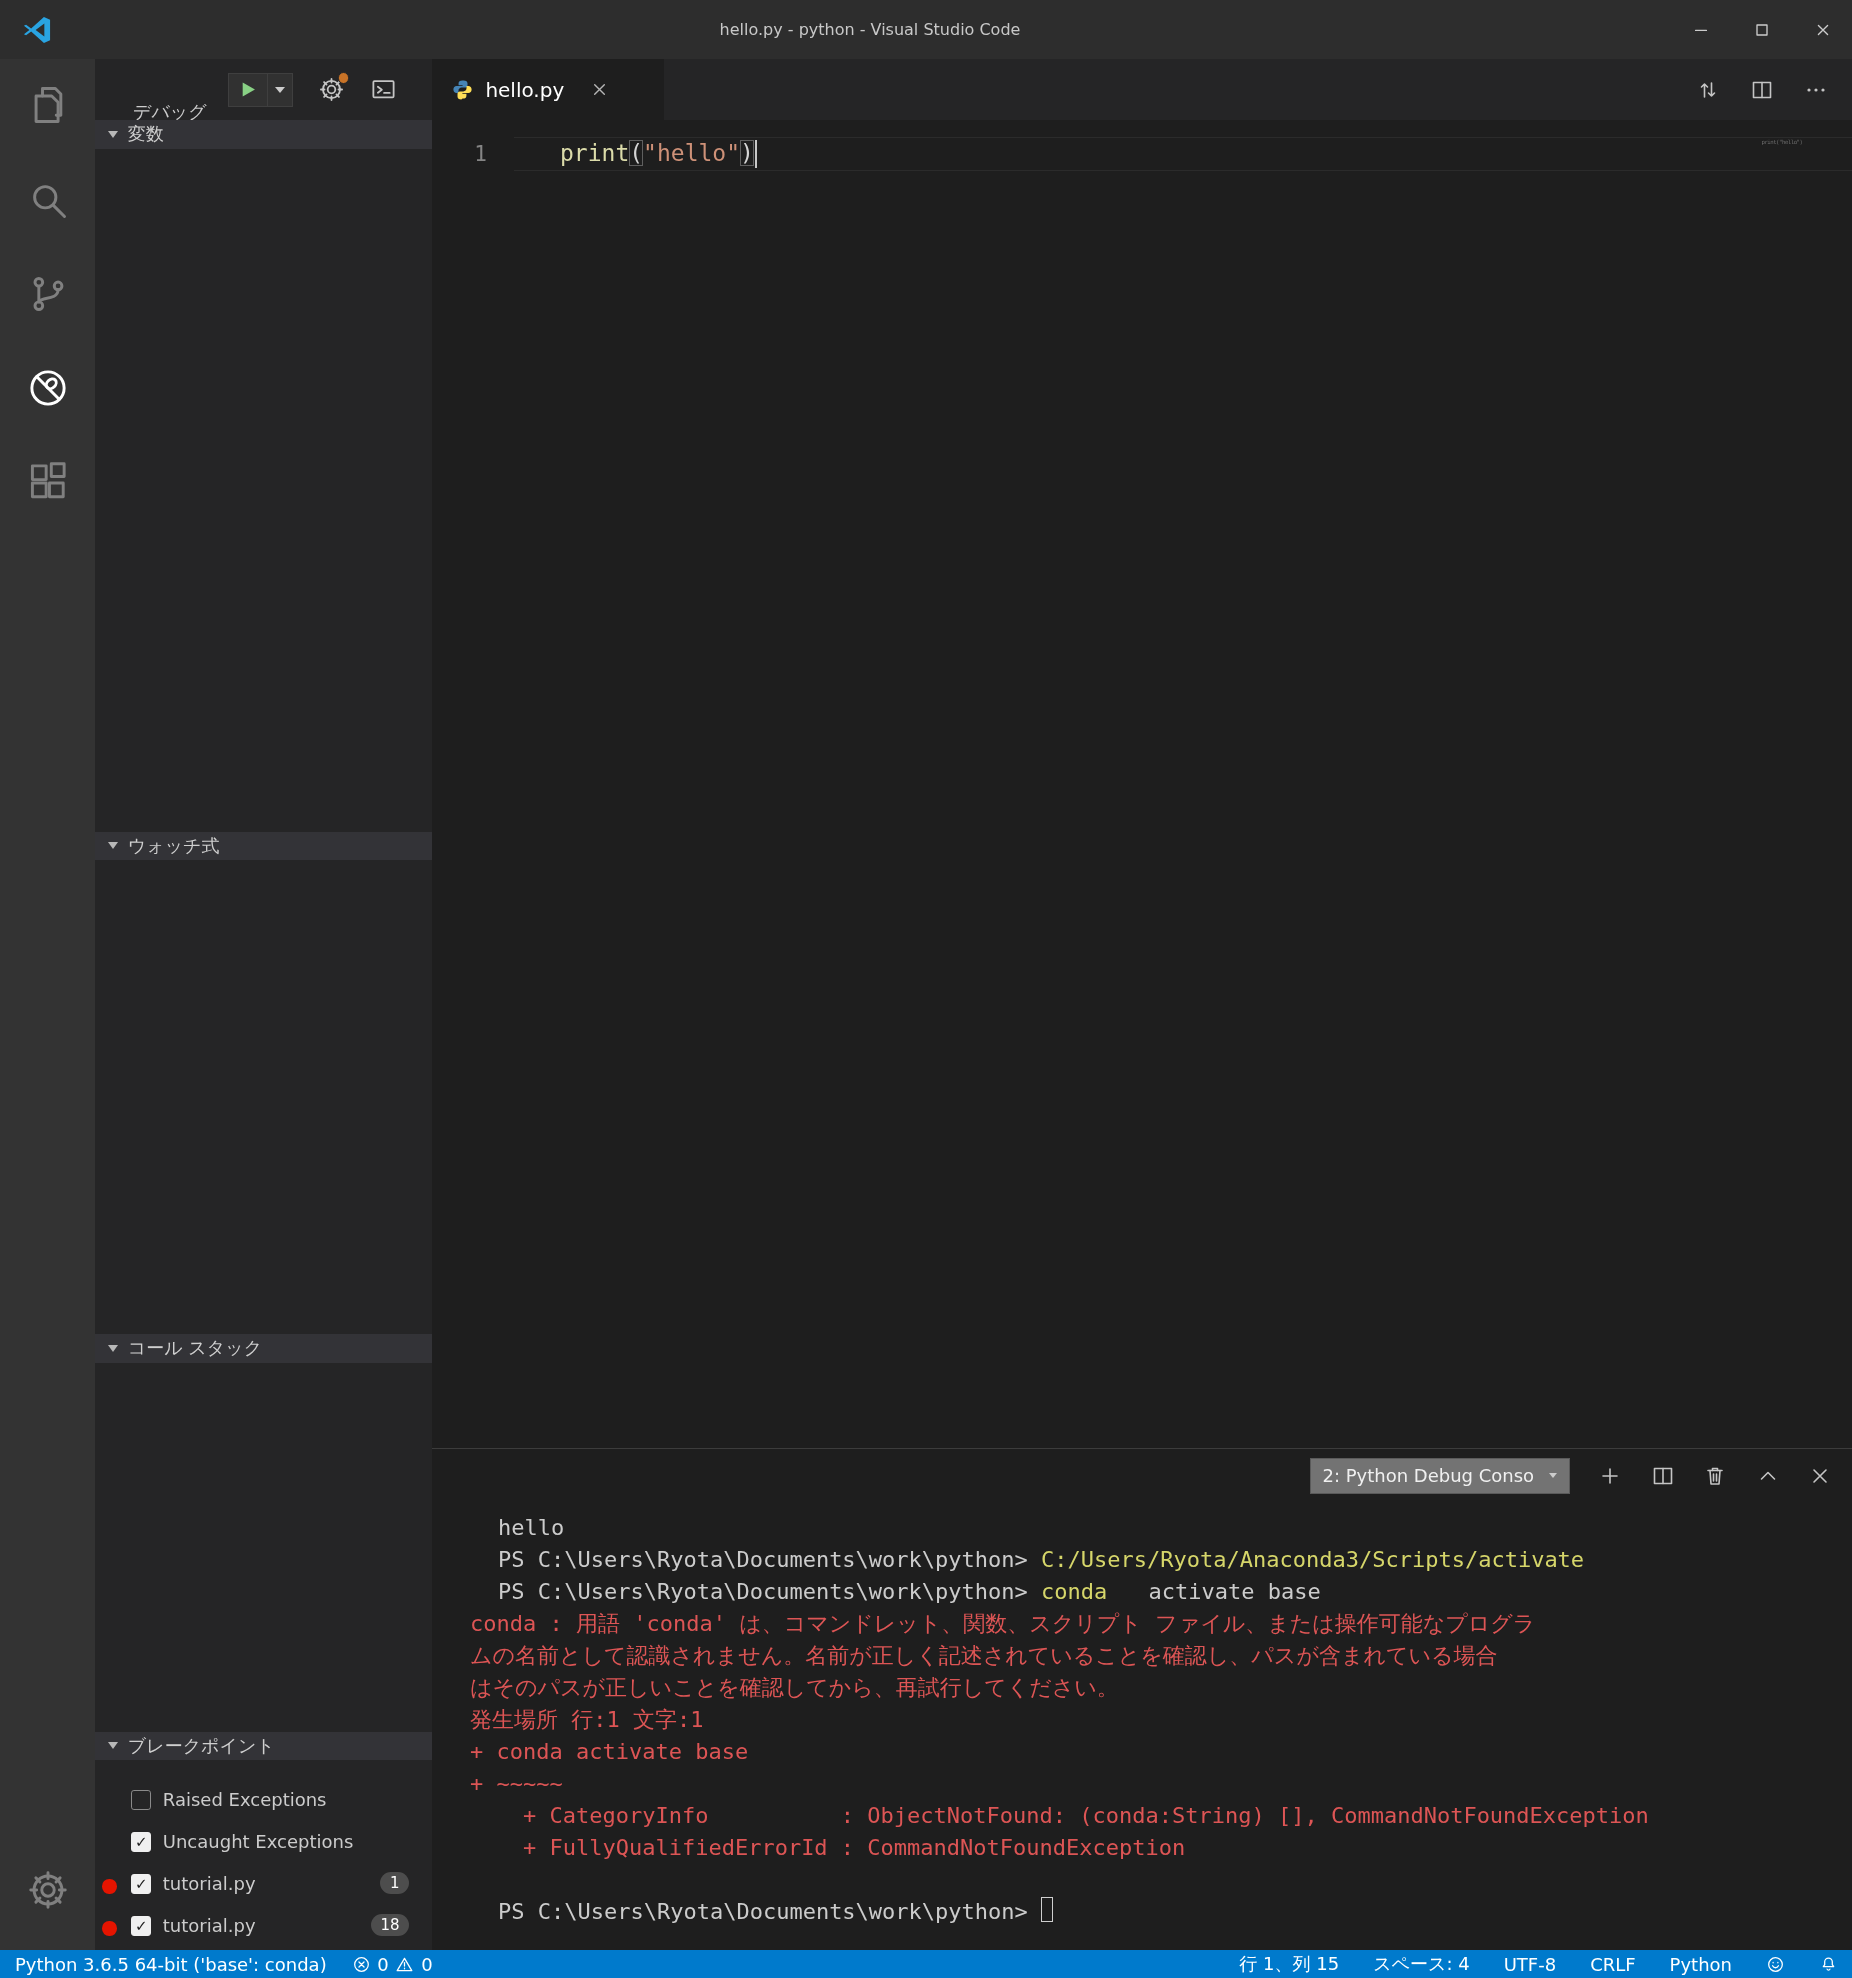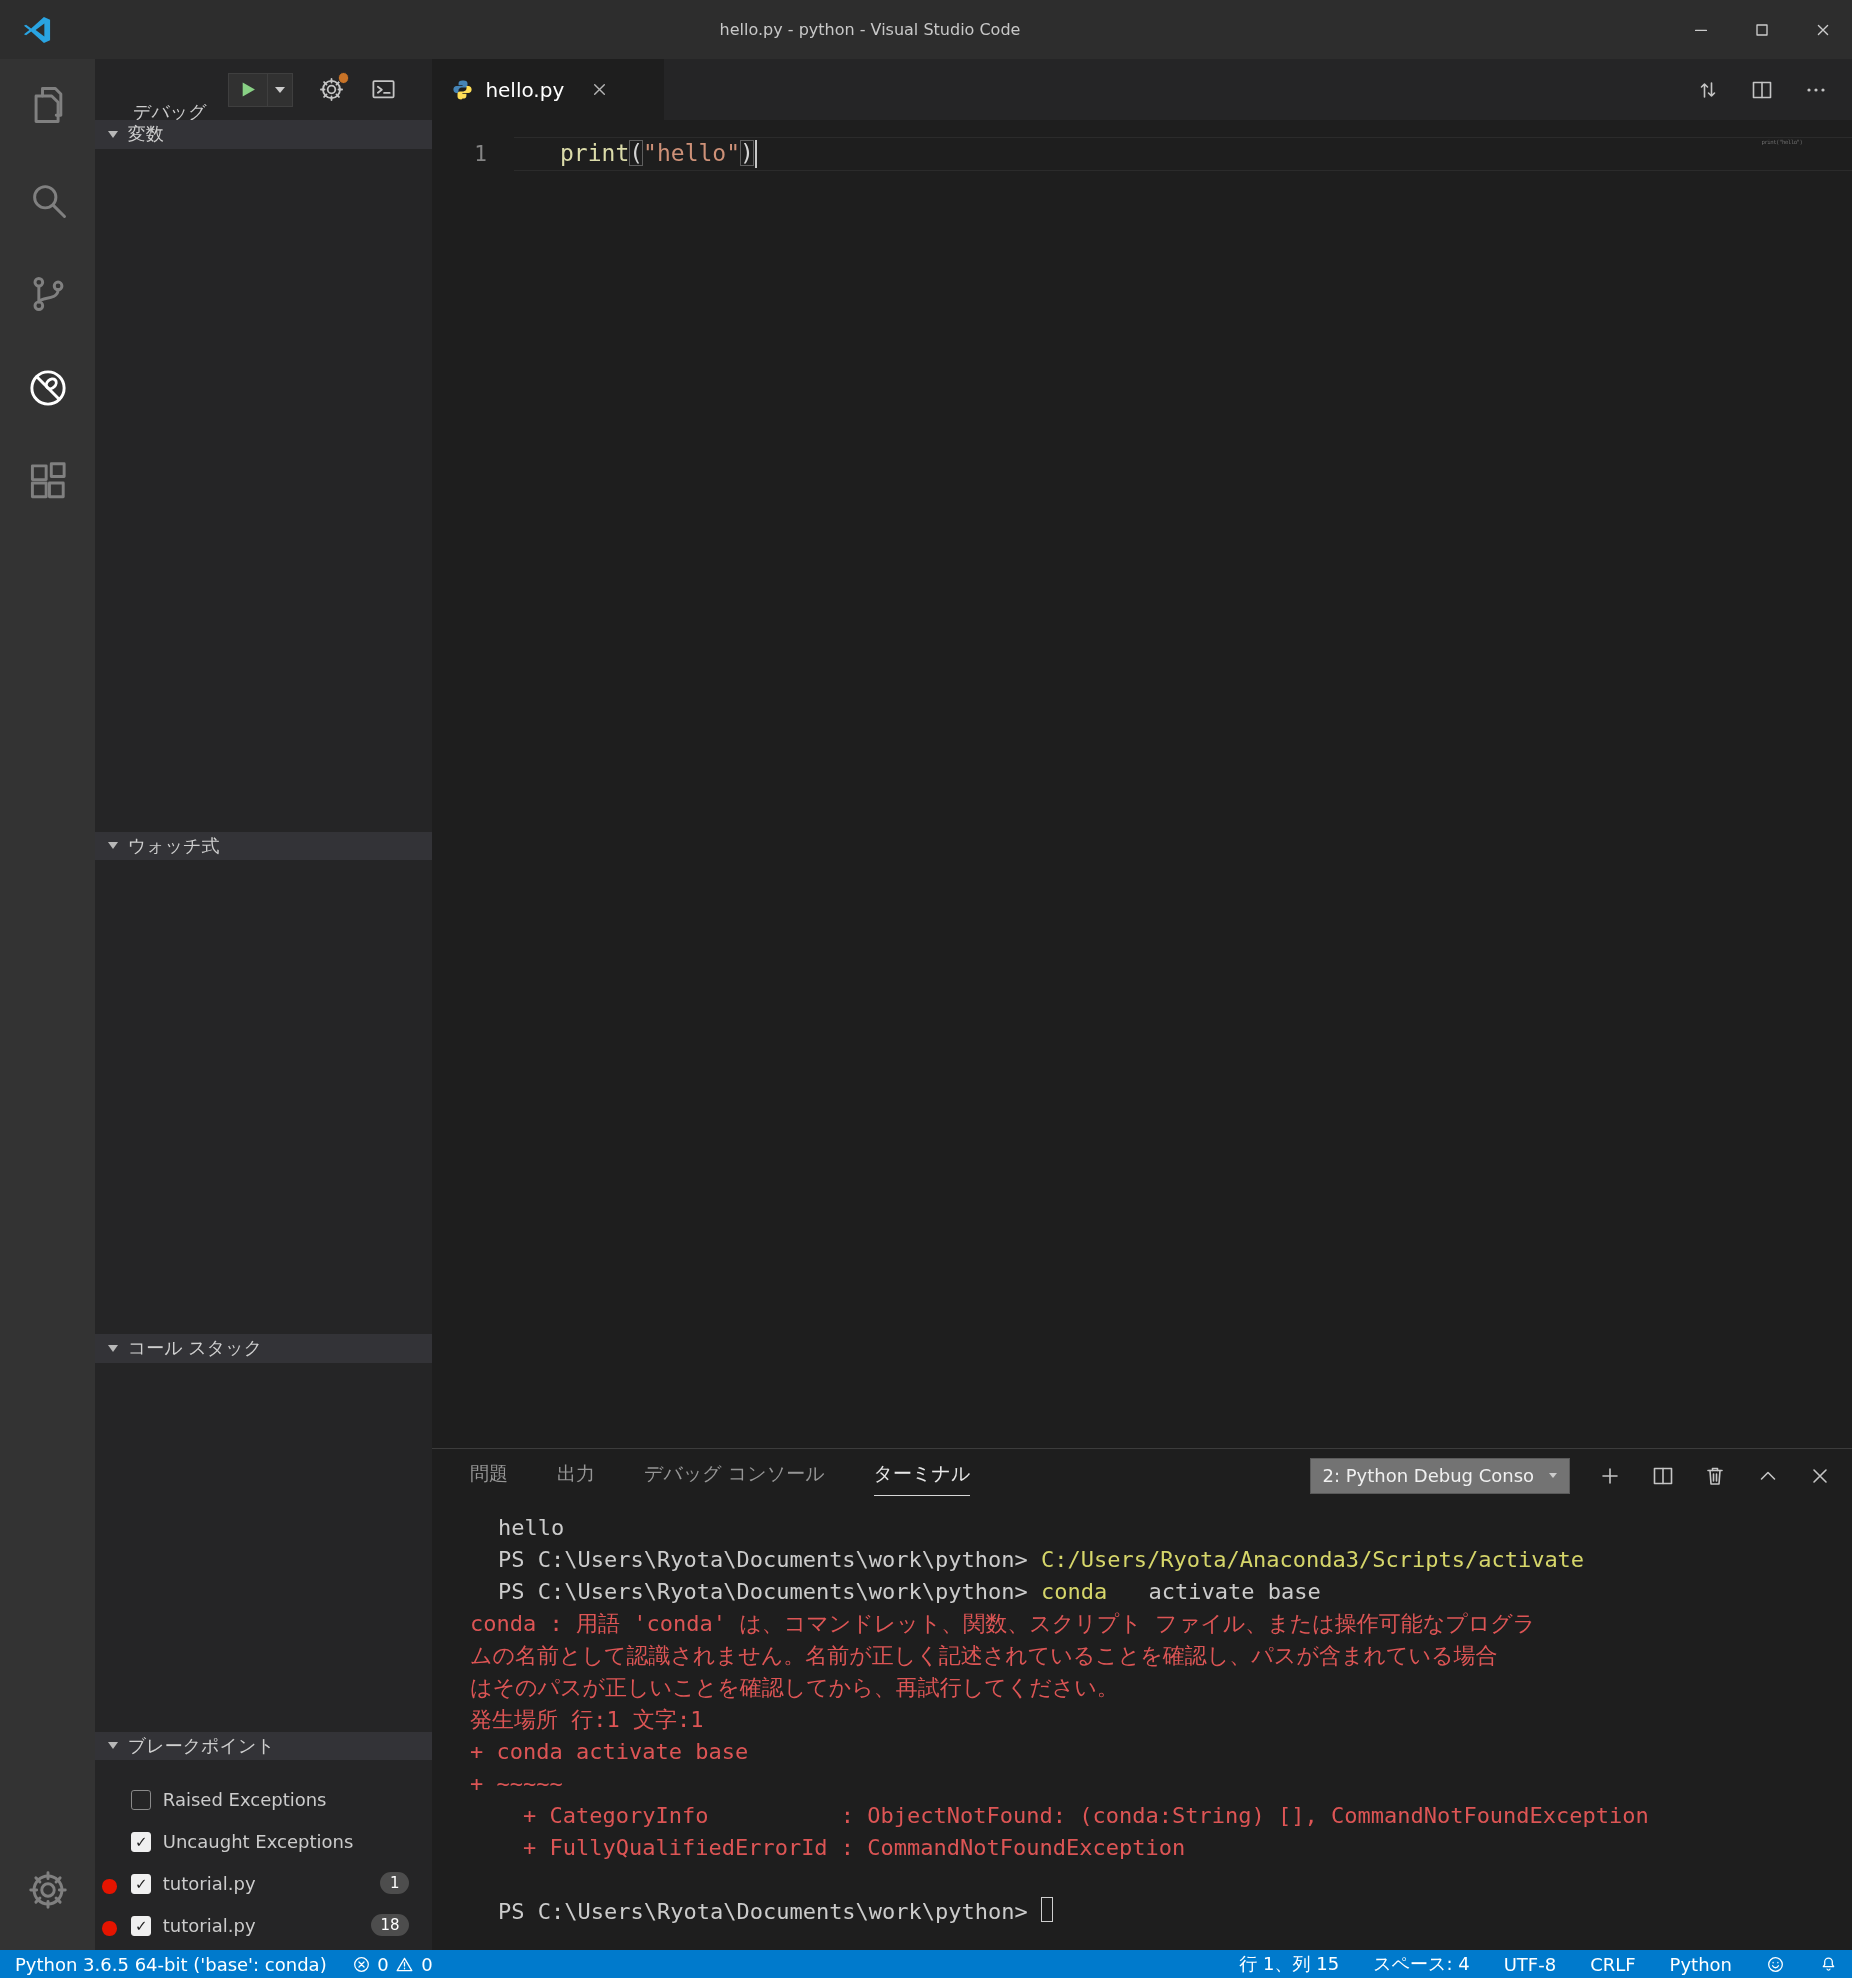--- a/index.html
+++ b/index.html
@@ -356,26 +356,20 @@
             <span class="cursor"></span>
           </span>
       </div>
       <div class="minimap">
         <span class="minimap-text">print("hello")</span>
       </div>
     </div>
 
     <div class="panel">
       <div class="panel-header">
-        <div class="panel-tabs">
-            <div class="panel-tab">問題</div>
-            <div class="panel-tab">出力</div>
-            <div class="panel-tab">デバッグ コンソール</div>
-            <div class="panel-tab active">ターミナル</div>
-          </div>
         <div class="panel-right">
           <div class="panel-select">
             <span>2: Python Debug Conso</span>
             <span class="caret-down"></span>
           </div>
           <div class="panel-actions">
               <span class="panel-action icon">
                 <svg viewBox="0 0 24 24" fill="none" stroke="currentColor" stroke-width="1.6" stroke-linecap="round" stroke-linejoin="round">
                   <path d="M12 5v14M5 12h14"></path>
                 </svg>

